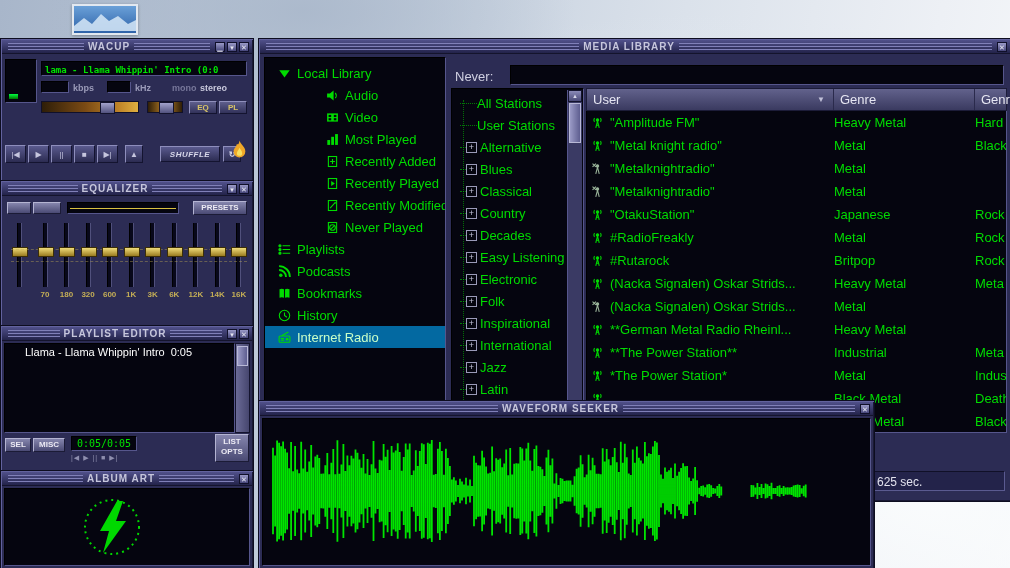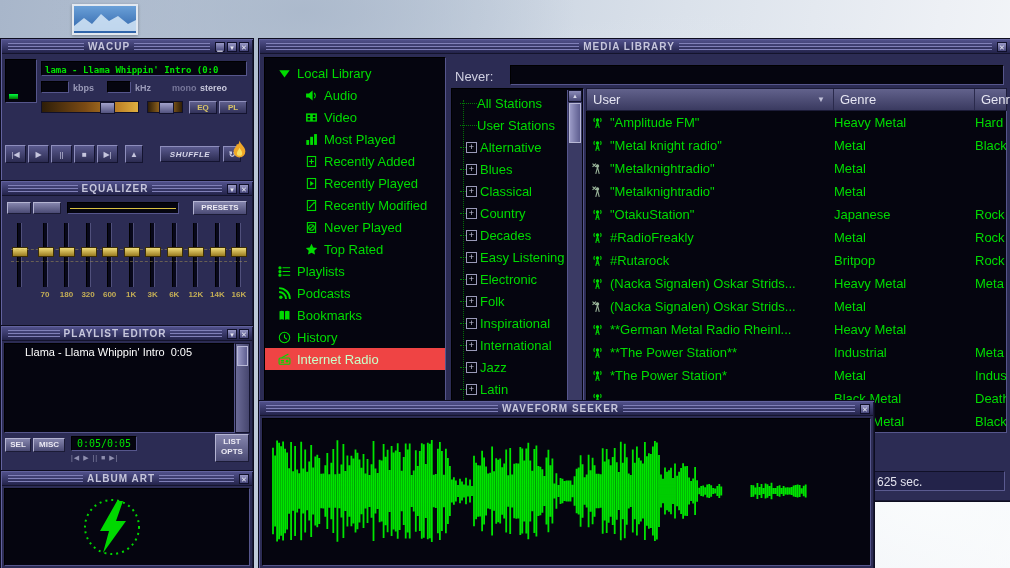--- a/index.html
+++ b/index.html
@@ -84,22 +84,22 @@
   #albumart{left:0;top:470px;width:252px;height:98px}
   #aa-body{position:absolute;left:3px;top:17px;width:246px;height:78px}
   #aa-logo{position:absolute;left:75px;top:6px;width:64px;height:64px}
   
   #medialibrary{left:258px;top:38px;width:752px;height:462px}
   #ml-search-label{position:absolute;left:196px;top:30px;font-size:13px;color:#d0d0e2}
   #ml-search{position:absolute;left:251px;top:26px;width:494px;height:20px;background:#05050f;
     border:1px solid;border-color:#000 #56568c #56568c #000;color:#00dc00;font-size:13px;padding:0 4px;box-sizing:border-box;outline:none;font-family:"Liberation Sans",sans-serif}
   #ml-tree{position:absolute;left:5px;top:18px;width:182px;height:410px;padding-top:4px;overflow:hidden}
   .tree-item{display:flex;align-items:center;height:22px;font-size:13px;color:#00dc00;white-space:nowrap;overflow:hidden}
-  .tree-item.lvl0{padding-left:13px}.tree-item.lvl1{padding-left:40px}
-  .tree-item.selected{background:#ef4444}
+  .tree-item.lvl0{padding-left:13px}.tree-item.lvl1{padding-left:61px}
+  .tree-item.selected{background:#0369a1}
   .tree-item.selected .tree-label{color:#c8ffc8}
   .tree-ic{margin-right:6px;flex:none}
   #ml-stations-panel{position:absolute;left:192px;top:49px;width:133px;height:379px;overflow:hidden}
   #ml-stations{position:absolute;left:0;top:3px;right:15px;bottom:0;overflow:hidden}
   #ml-stations::before{content:'';position:absolute;left:11px;top:8px;bottom:12px;border-left:1px dotted rgba(0,220,0,.5)}
   .station-item{display:flex;align-items:center;height:22px;color:#00dc00;font-size:13px;white-space:nowrap;overflow:hidden;position:relative}
   .st-conn{width:6px;height:0;border-top:1px dotted rgba(0,220,0,.55);margin-left:8px;flex:none}
   .st-conn.long{width:17px}
   .plusbox{width:9px;height:9px;border:1px solid #9a9ab8;background:#05050f;color:#c4c4da;font-size:9px;line-height:8px;
     text-align:center;margin-right:3px;flex:none;box-sizing:content-box;z-index:1}
@@ -224,28 +224,20 @@
       <div class="tree-item lvl1">
         <span class="icon tree-ic">
           <svg viewBox="0 0 12 12">
             <rect x="2.2" y="1.4" width="7.6" height="9.2" fill="none" stroke="currentColor"></rect>
             <circle cx="6" cy="6" r="2.6" fill="none" stroke="currentColor"></circle>
             <path d="M4.2 7.8l3.6-3.6" stroke="currentColor"></path>
           </svg>
         </span>
         <span class="tree-label">Never Played</span>
       </div>
-      <div class="tree-item lvl1">
-        <span class="icon tree-ic">
-          <svg viewBox="0 0 12 12" fill="currentColor">
-            <path d="M6 .8l1.6 3.3 3.6.5-2.6 2.5.6 3.6L6 9l-3.2 1.7.6-3.6L.8 4.6l3.6-.5z"></path>
-          </svg>
-        </span>
-        <span class="tree-label">Top Rated</span>
-      </div>
       <div class="tree-item lvl0">
         <span class="icon tree-ic">
           <svg viewBox="0 0 12 12" stroke="currentColor" fill="currentColor">
             <path d="M4.2 2.6h7M4.2 6h7M4.2 9.4h7" fill="none"></path>
             <circle cx="1.8" cy="2.6" r="1"></circle>
             <circle cx="1.8" cy="6" r="1"></circle>
             <circle cx="1.8" cy="9.4" r="1"></circle>
           </svg>
         </span>
         <span class="tree-label">Playlists</span>

